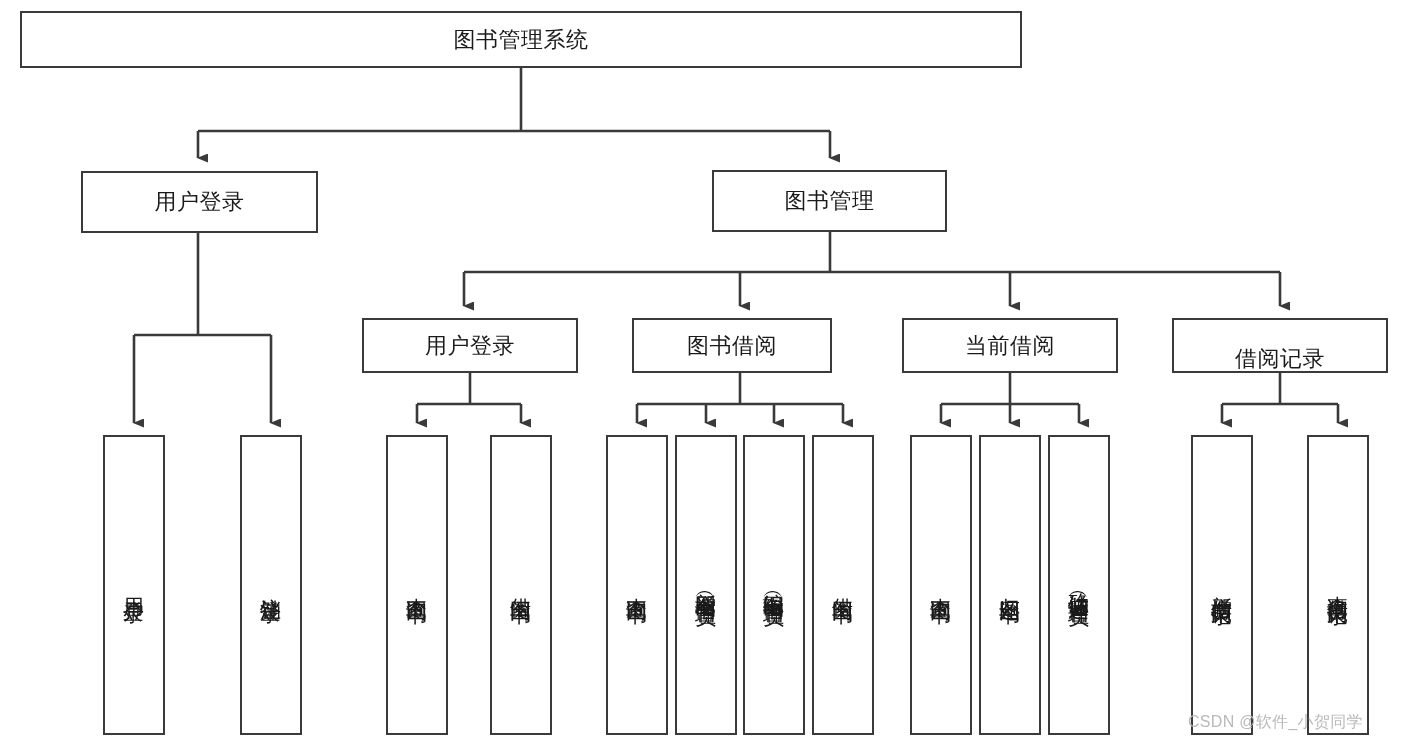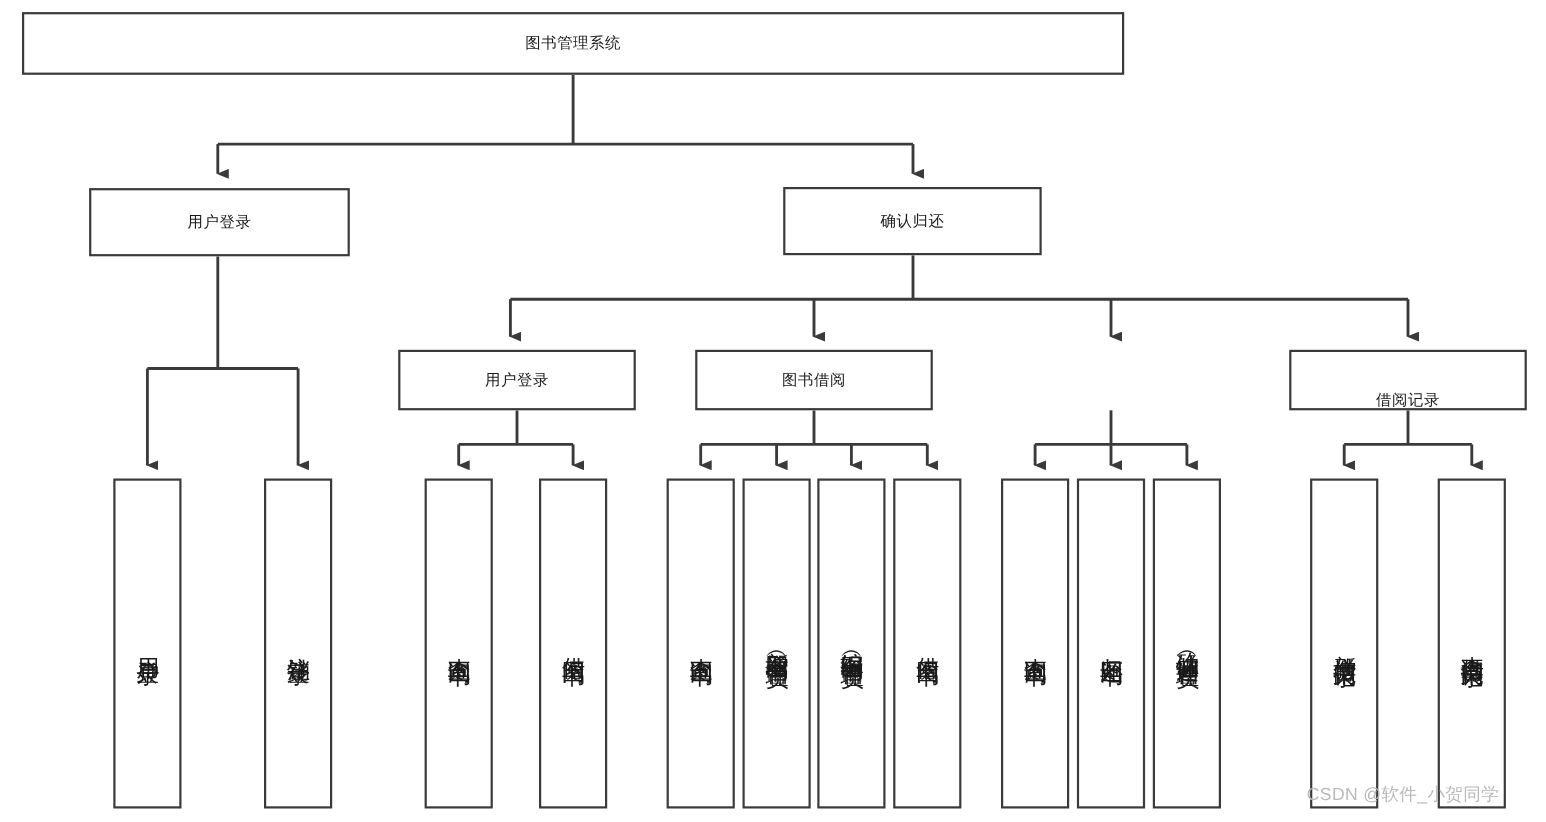--- a/index.html
+++ b/index.html
@@ -37,21 +37,21 @@
     justify-content: center;
     overflow: hidden;
   }
   .node .label {
     color: #1a1a1a;
     line-height: 1.08;
     text-align: center;
     white-space: pre;
   }
   .node.horizontal .label {
-    font-size: 14px;
+    font-size: 22px;
     letter-spacing: 0.5px;
   }
   .node.vertical {
     align-items: center;
     justify-content: center;
   }
   .node.vertical .label {
     writing-mode: vertical-rl;
     text-orientation: upright;
     font-size: 21px;
@@ -124,28 +124,31 @@
   </svg>
 
   <div class="node horizontal" style="left:20px; top:11px; width:1002px; height:57px;">
     <span class="label">图书管理系统</span>
   </div>
 
   <div class="node horizontal" style="left:81px; top:171px; width:237px; height:62px;">
     <span class="label">用户登录</span>
   </div>
   <div class="node horizontal" style="left:712px; top:170px; width:235px; height:62px;">
-    <span class="label">确认归还</span>
+    <span class="label">图书管理</span>
   </div>
 
   <div class="node horizontal" style="left:362px; top:318px; width:216px; height:55px;">
     <span class="label">用户登录</span>
   </div>
-  <div class="node horizontal" style="left:632px; top:318px; width:216px; height:55px;">
+  <div class="node horizontal" style="left:632px; top:318px; width:200px; height:55px;">
     <span class="label">图书借阅</span>
+  </div>
+  <div class="node horizontal" style="left:902px; top:318px; width:216px; height:55px;">
+    <span class="label">当前借阅</span>
   </div>
   <div class="node horizontal" style="left:1172px; top:318px; width:216px; height:55px;align-items:flex-end;">
     <span class="label">借阅记录</span>
   </div>
 
   <div class="node vertical" style="left:103px; top:435px; width:62px; height:300px;">
     <span class="label">用户登录</span>
   </div>
   <div class="node vertical" style="left:240px; top:435px; width:62px; height:300px;">
     <span class="label">注销登录</span>

